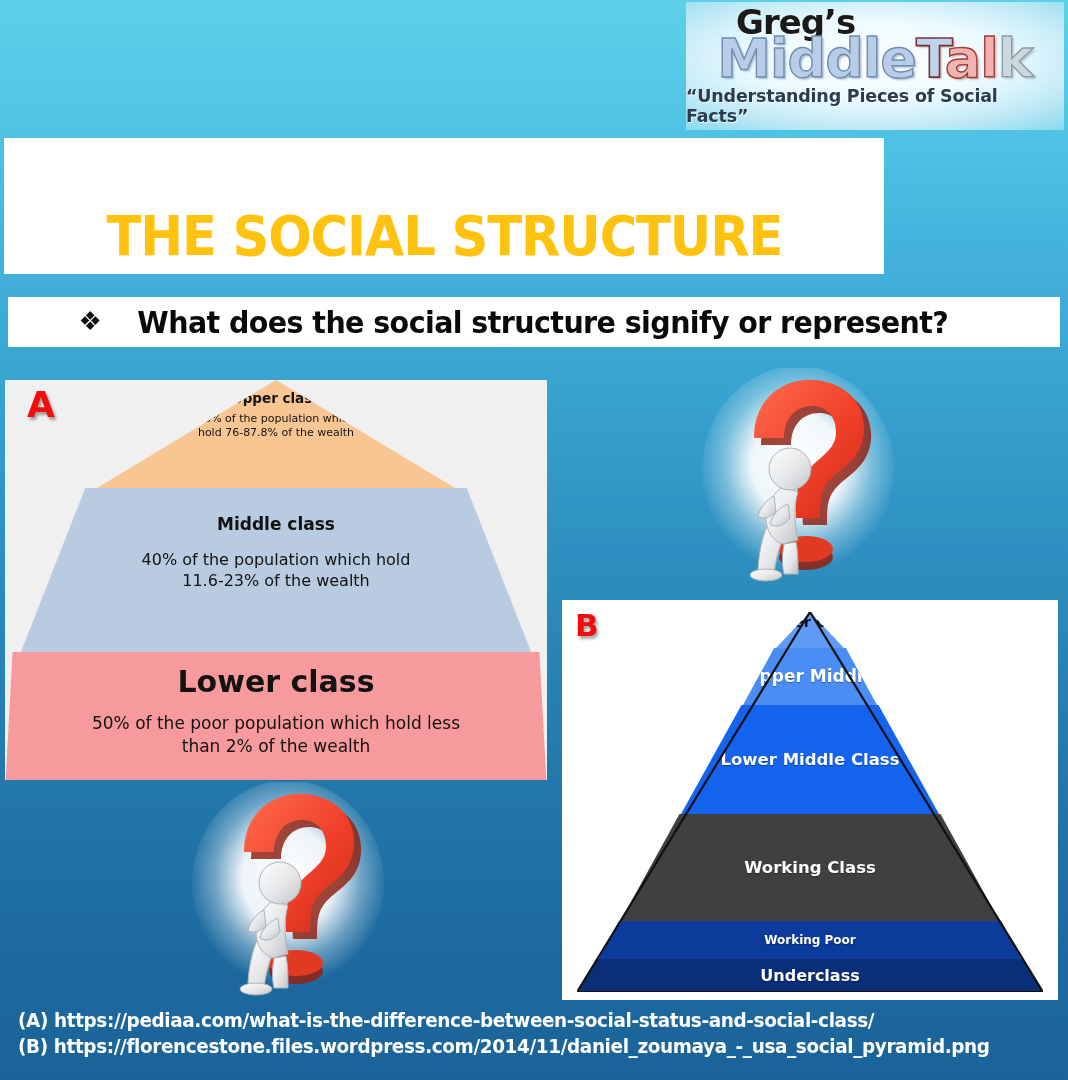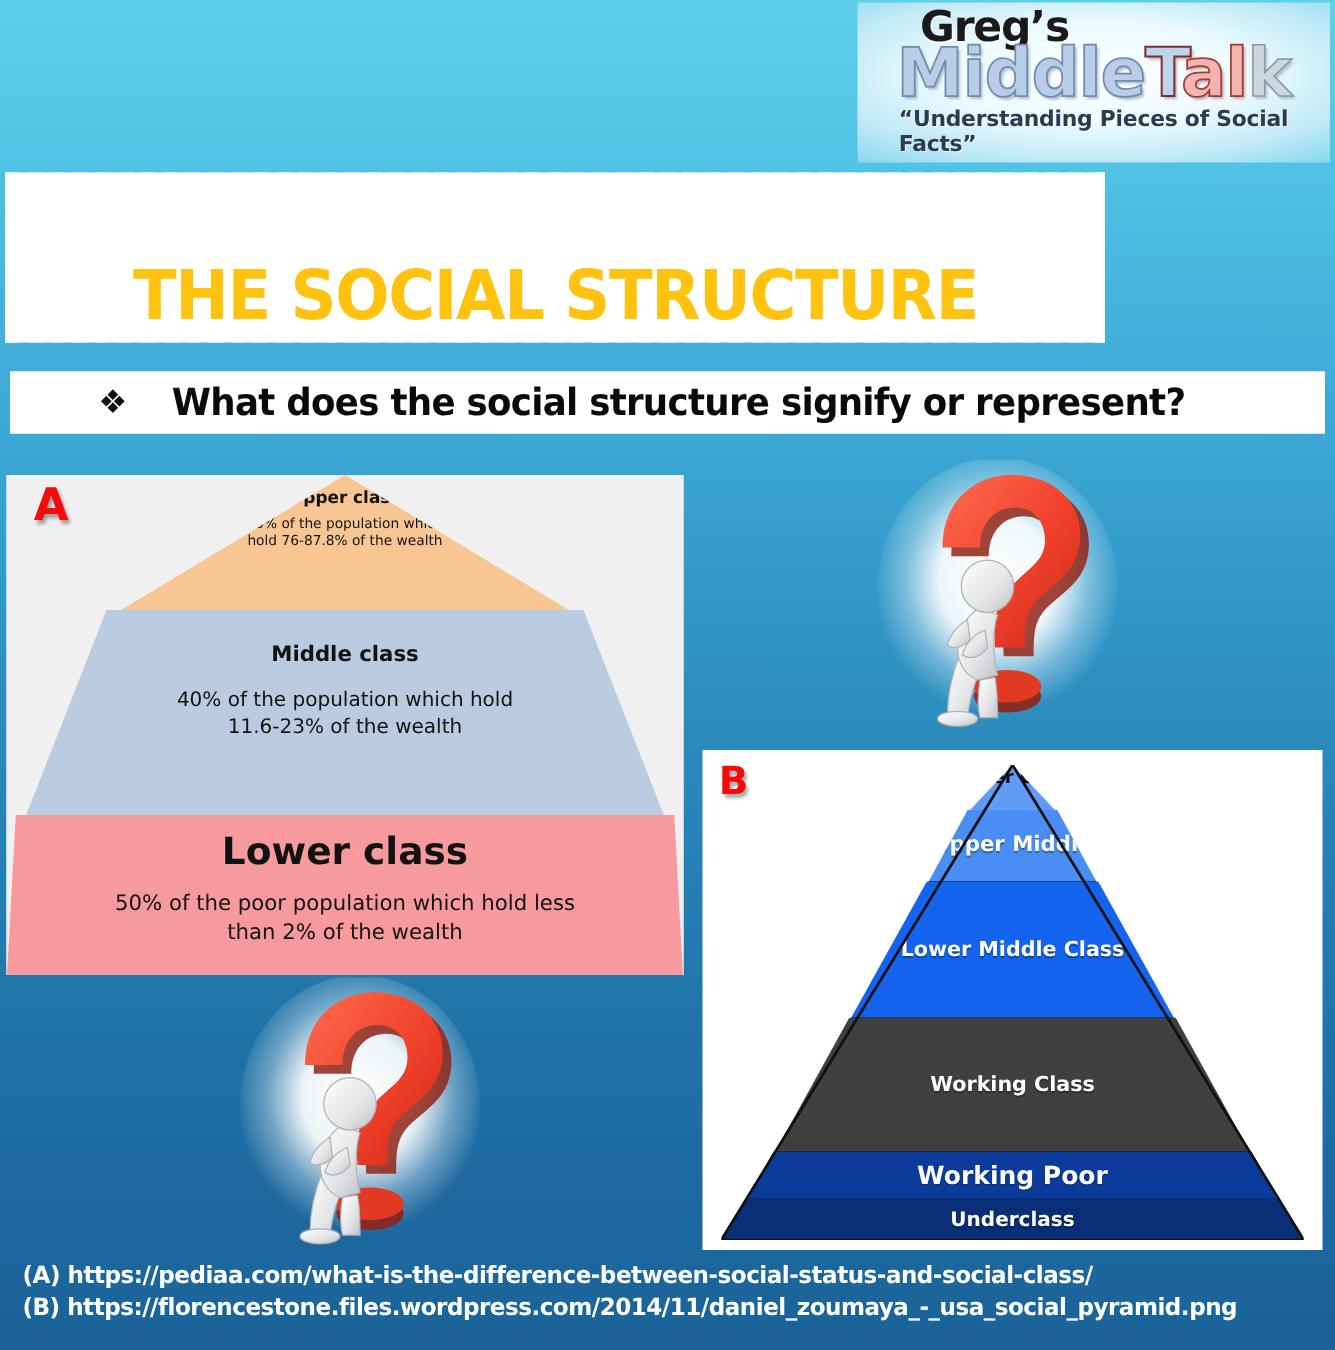--- a/index.html
+++ b/index.html
@@ -77,21 +77,20 @@
     text-shadow: 2px 2px 2px rgba(110,125,135,.40);
   }
   #logo-tagline {
     font-family: "DejaVu Sans", sans-serif;
     font-weight: bold;
     font-size: 17.5px;
     color: #2b3c4e;
     margin-top: 2px;
     text-shadow: 0.8px 0.8px 0 rgba(255,255,255,.85);
     letter-spacing: -0.2px;
-    margin-left: 33px;
   }
 
   
   #title-box {
     position: absolute;
     left: 4px; top: 138px;
     width: 880px; height: 136px;
     background: #ffffff;
     border: 6px dashed #ffffff;
     box-sizing: border-box;
@@ -259,21 +258,21 @@
     top: 208px; height: 107px;
     background: #404040;
     clip-path: polygon(22.0% 0%, 78.0% 0%, 90.8% 100%, 9.2% 100%);
     font-size: 16.5px;
     border-bottom: 1.5px solid #0a0a0a;
   }
   #b-seg-5 {
     top: 315px; height: 38px;
     background: #0b3c9b;
     clip-path: polygon(9.0% 0%, 91.0% 0%, 95.5% 100%, 4.5% 100%);
-    font-size: 20px;
+    font-size: 12px;
     border-bottom: 1.5px solid #0a0a0a;
   }
   #b-seg-6 {
     top: 353px; height: 33px;
     background: #0a2e77;
     clip-path: polygon(4.3% 0%, 95.7% 0%, 100% 100%, 0% 100%);
     font-size: 16px;
   }
   .pyr-b-outline {
     position: absolute;

